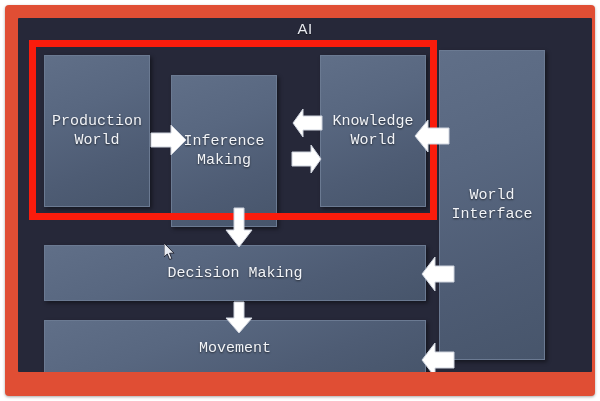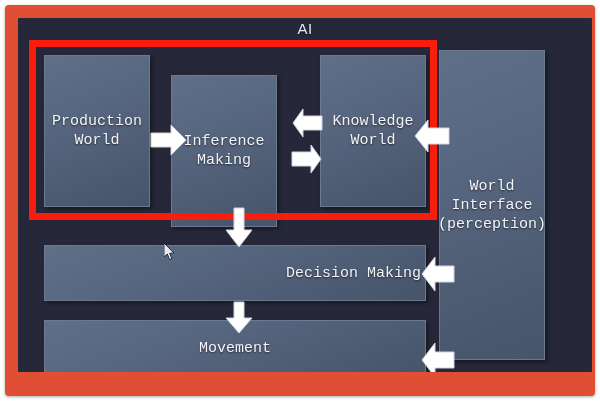--- a/index.html
+++ b/index.html
@@ -92,21 +92,21 @@
     text-shadow: 0 1px 2px rgba(0,0,0,0.6);
     z-index: 10;
     font-family: Liberation Mono, monospace;
   }
   .node .label { display: block; padding: 0 4px; }
 
   #node-production-rules { left: 26px;  top: 37px;  width: 106px; height: 152px; }
   #node-inference-engine  { left: 153px; top: 37px;  width: 106px; height: 152px; margin-top: 20px; }
   #node-knowledge-base    { left: 302px; top: 37px;  width: 106px; height: 152px; }
   #node-world-interface   { left: 421px; top: 32px;  width: 106px; height: 310px; }
-  #node-decision-making   { left: 26px;  top: 227px; width: 382px; height: 56px; justify-content: flex-end; }
+  #node-decision-making   { left: 26px;  top: 227px; width: 382px; height: 56px; }
   #node-movement          { left: 26px;  top: 302px; width: 382px; height: 56px; }
 
   
   .arrow {
     position: absolute;
     z-index: 30;
     overflow: visible;
   }
   .arrow path {
     fill: #ffffff;
@@ -154,21 +154,20 @@
         <span class="label">
           <span>Knowledge</span><br>
           <span>World</span>
         </span>
       </div>
 
       <div class="node" id="node-world-interface">
         <span class="label">
           <span>World</span><br>
           <span>Interface</span><br>
-          <span>(perception)</span>
         </span>
       </div>
 
       <div class="node" id="node-decision-making">
         <span class="label">Decision Making</span>
       </div>
 
       <div class="node" id="node-movement">
         <span class="label">Movement</span>
       </div>

